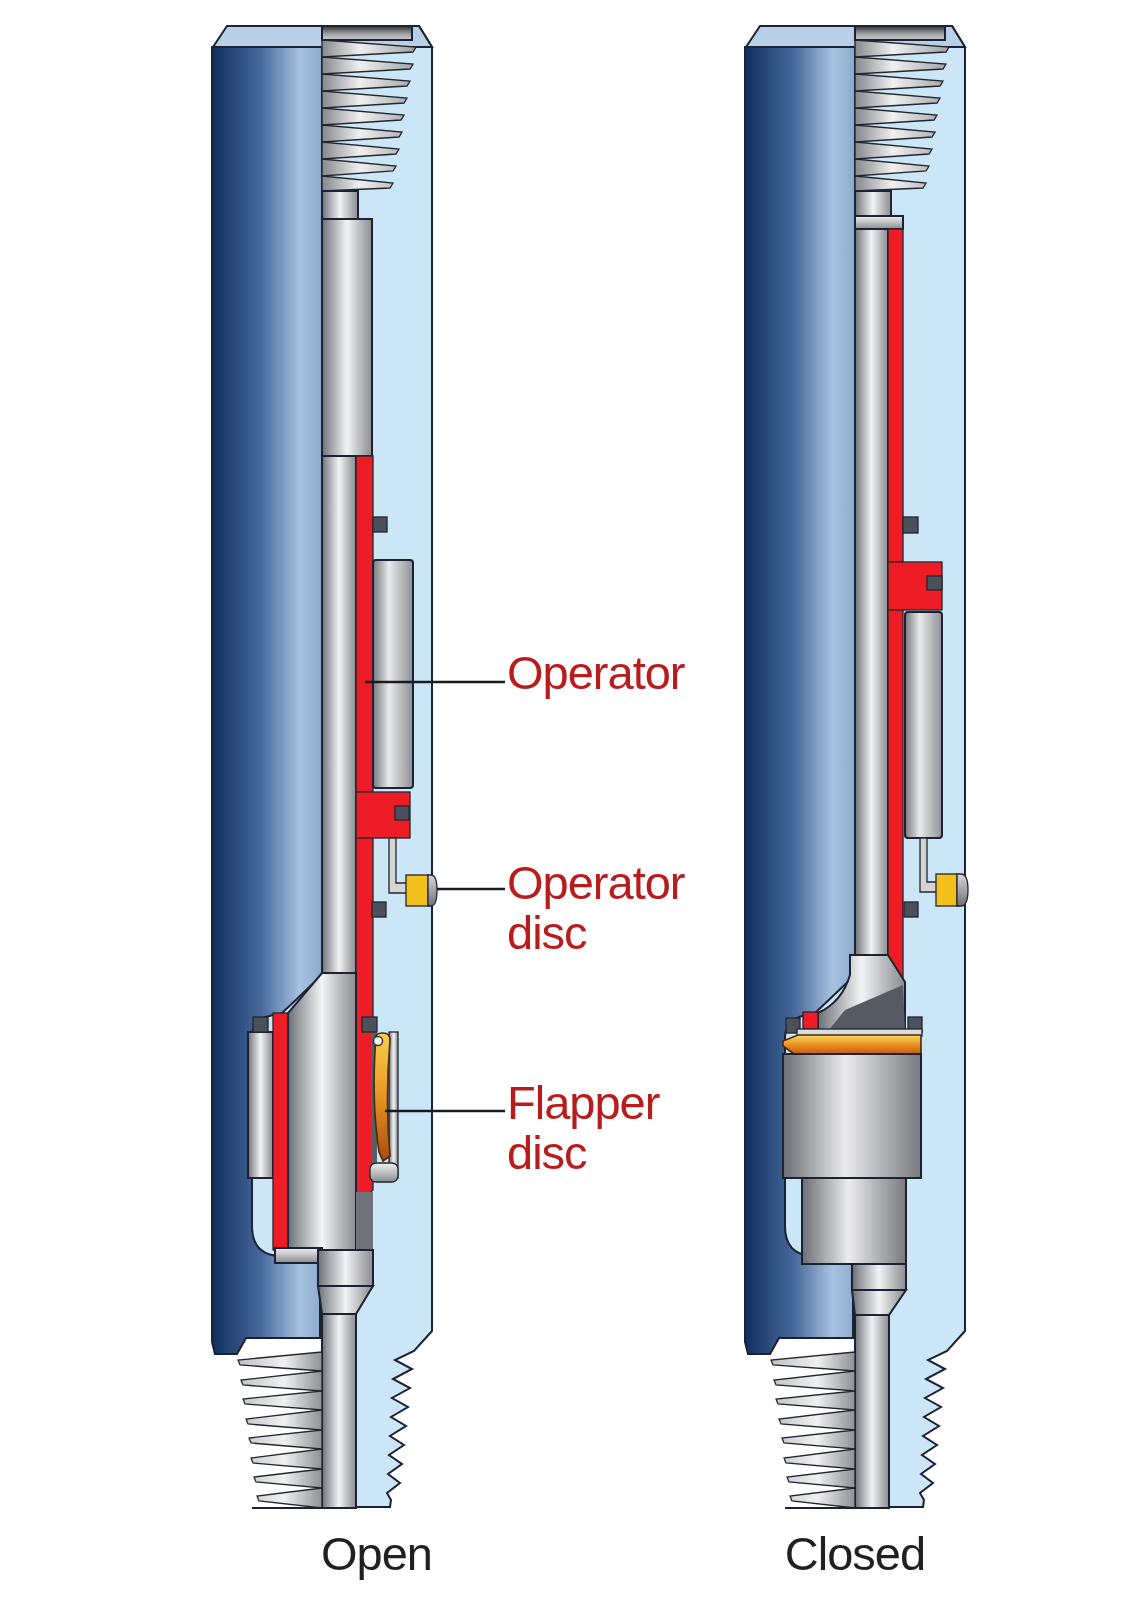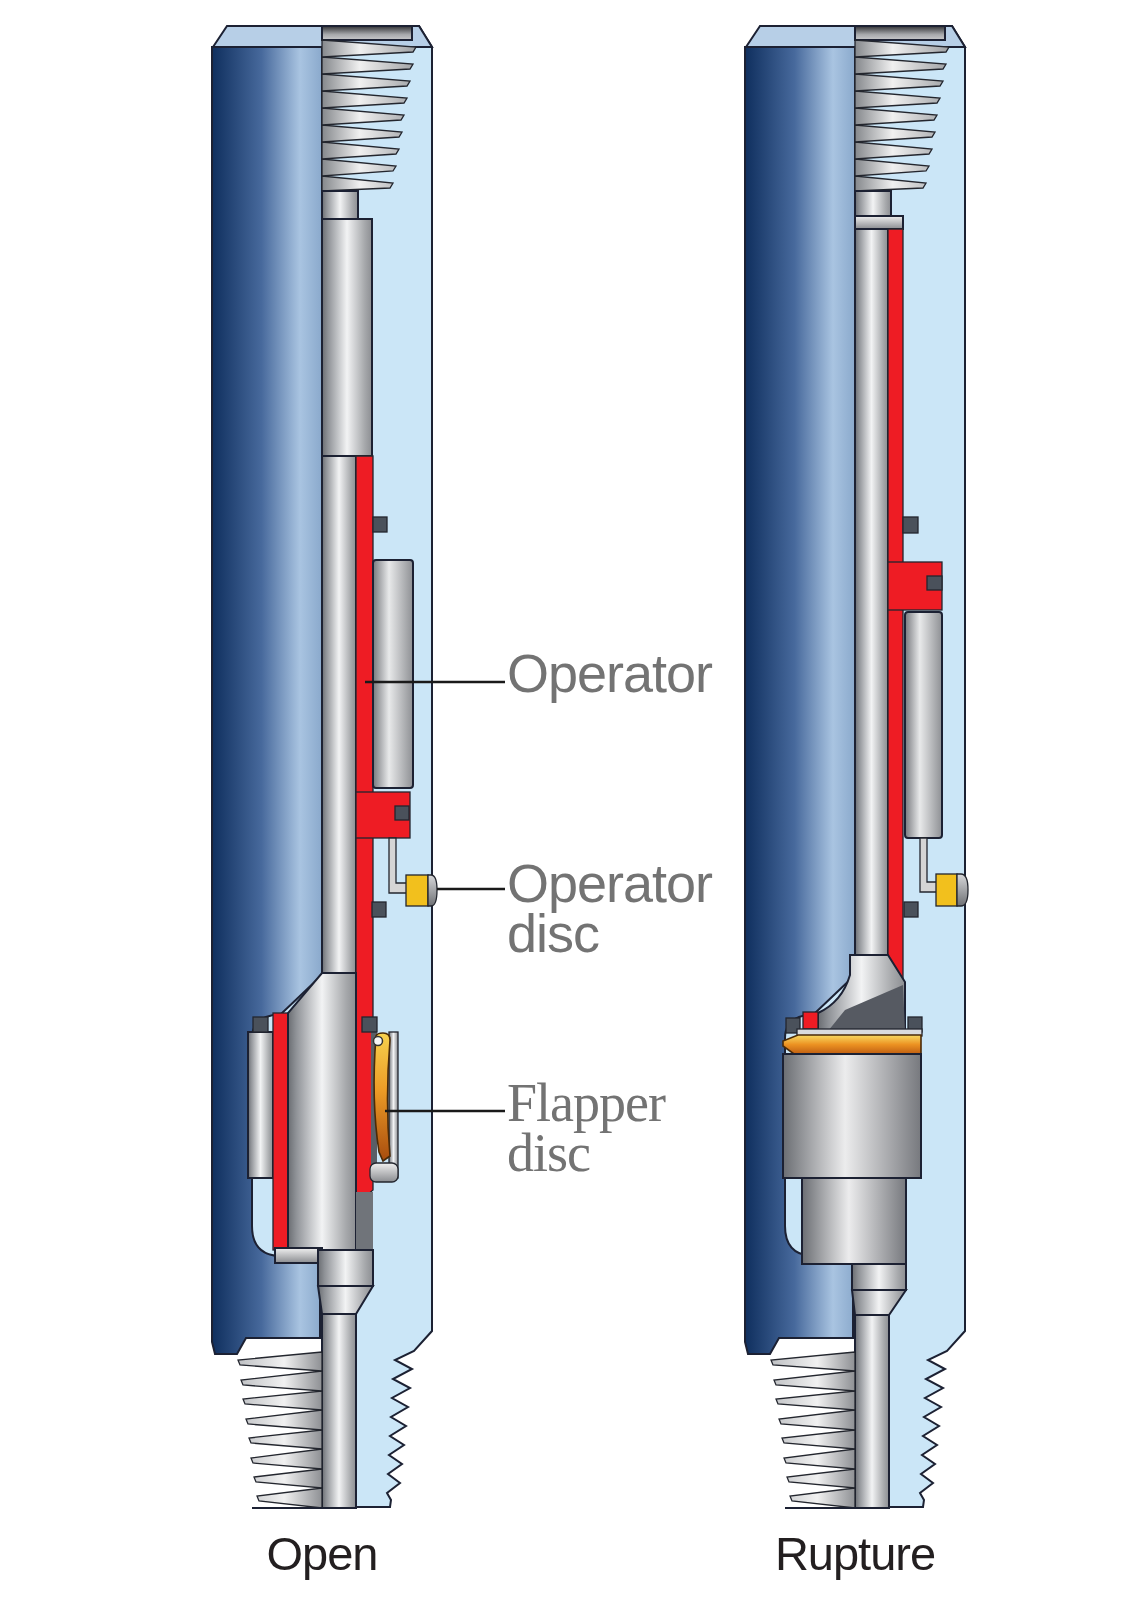--- a/index.html
+++ b/index.html
@@ -2,21 +2,21 @@
 <html><head>
 <meta charset="utf-8">
 <style>
   html,body{margin:0;padding:0;background:#ffffff;}
   .stage{
     position:relative;width:1140px;height:1600px;background:#ffffff;
     font-family:"Liberation Sans",sans-serif;overflow:hidden;
   }
   .stage svg{position:absolute;left:0;top:0;}
   .part-label{
-    position:absolute;font-size:54px;line-height:50px;color:#737373;
+    position:absolute;font-size:47px;line-height:50px;color:#b91c1c;
     letter-spacing:-1px;white-space:nowrap;
   }
   .part-label span{display:block;}
   .caption{
     position:absolute;width:220px;text-align:center;font-size:47px;
     line-height:52px;color:#231f20;letter-spacing:-1px;
   }
   .outl{stroke:#1c2133;stroke-width:2;}
   .thin{stroke:#23262e;stroke-width:1.3;}
   .noline{stroke:none;}
@@ -178,21 +178,21 @@
   </g>
 </svg>
 
 <div class="part-label" style="left:507px;top:648px;">
   <span>Operator</span>
 </div>
 <div class="part-label" style="left:507px;top:858px;">
   <span>Operator</span>
   <span>disc</span>
 </div>
-<div class="part-label" style="left:507px;top:1078px;font-family:Liberation Serif, serif;">
+<div class="part-label" style="left:507px;top:1078px;">
   <span>Flapper</span>
   <span>disc</span>
 </div>
 
-<div class="caption" style="left:212px;top:1528px;">Open</div>
-<div class="caption" style="left:745px;top:1528px;">Rupture</div>
+<div class="caption" style="left:212px;top:1528px;text-align:right;">Open</div>
+<div class="caption" style="left:745px;top:1528px;">Closed</div>
 
 </div>
 
 </body></html>

